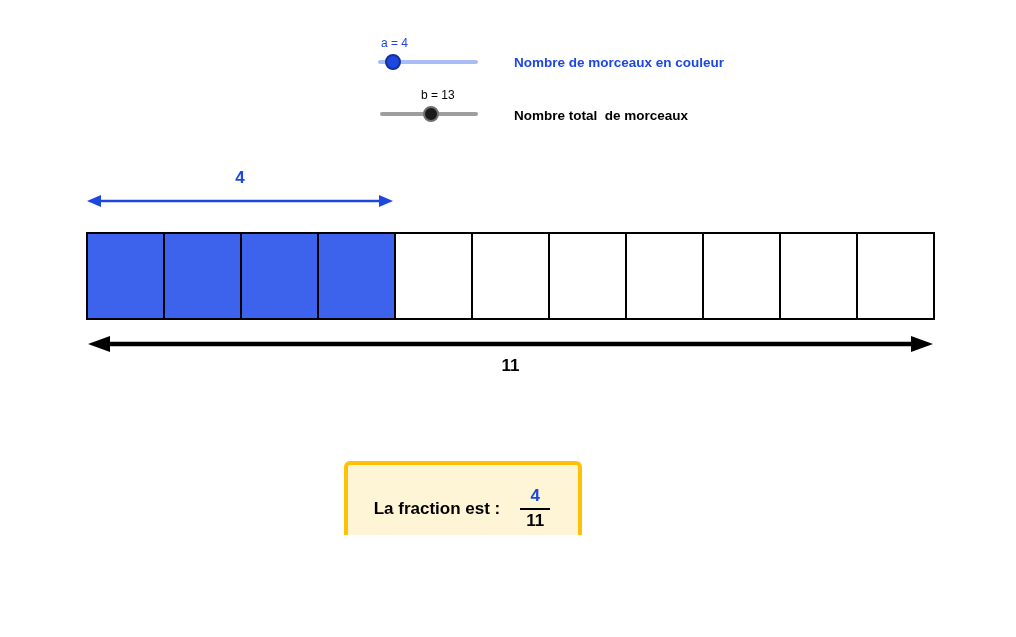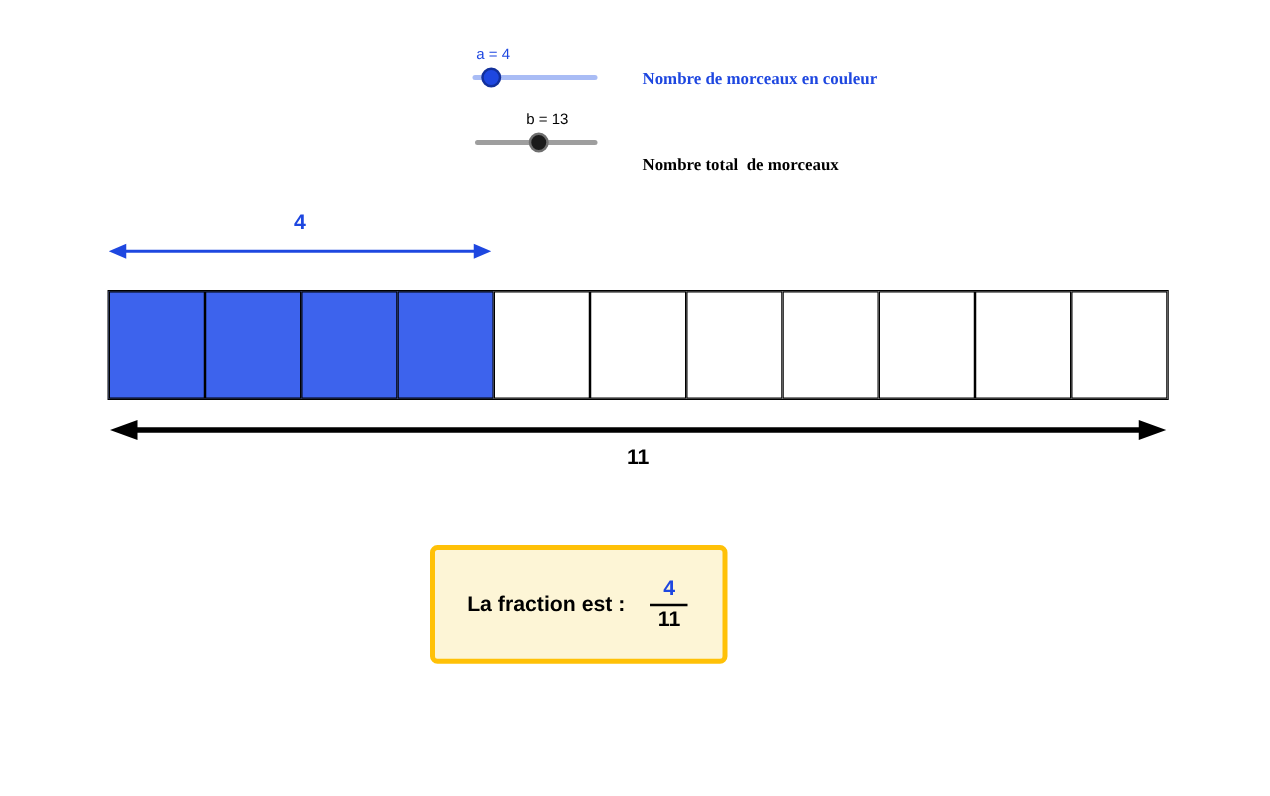--- a/index.html
+++ b/index.html
@@ -42,24 +42,23 @@
   #slider-b-label { left: 421px; top: 88px; color: #000; }
   #slider-b-track { left: 380px; top: 112px; width: 98px; background: #9e9e9e; }
   #slider-b-handle { left: 423px; top: 106px; background: #1a1a1a; border: 2px solid #6f6f6f; }
 
   .slider-desc {
     position: absolute;
     left: 514px;
     font-size: 13.5px;
     font-weight: bold;
     white-space: pre;
-    font-family: Liberation Serif, serif;
   }
   #slider-a-desc { top: 55px; color: var(--accent-blue); }
-  #slider-b-desc { top: 108px; color: #000; margin-top: 16px; }
+  #slider-b-desc { top: 108px; color: #000; }
 
   
   #top-arrow-label {
     position: absolute;
     left: 86px;
     top: 168px;
     width: 308px;
     text-align: center;
     font-size: 17px;
     font-weight: bold;
@@ -98,21 +97,21 @@
     text-align: center;
     font-size: 17px;
     font-weight: bold;
     color: #000;
   }
 
   
   #fraction-box {
     position: absolute;
     left: 344px;
-    top: 436px;
+    top: 461px;
     width: 238px;
     height: 95px;
     box-sizing: border-box;
     border: 4px solid var(--gold);
     border-radius: 6px;
     background: var(--cream);
     display: flex;
     align-items: center;
     justify-content: center;
     gap: 18px;

